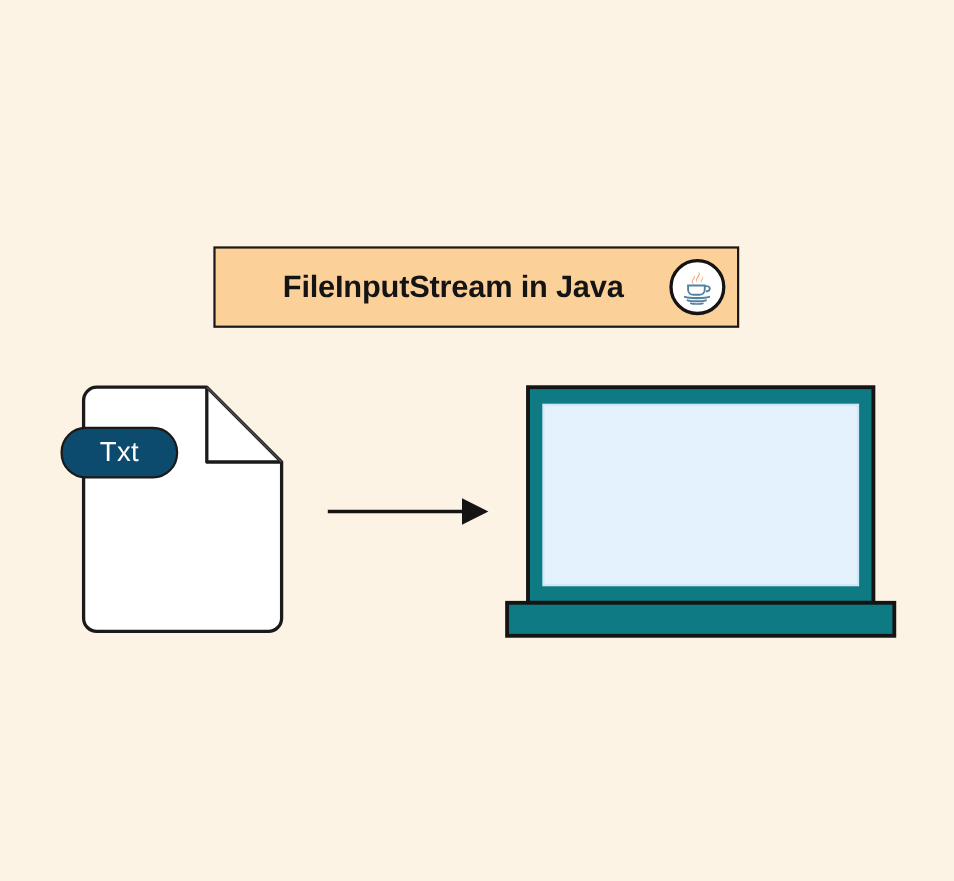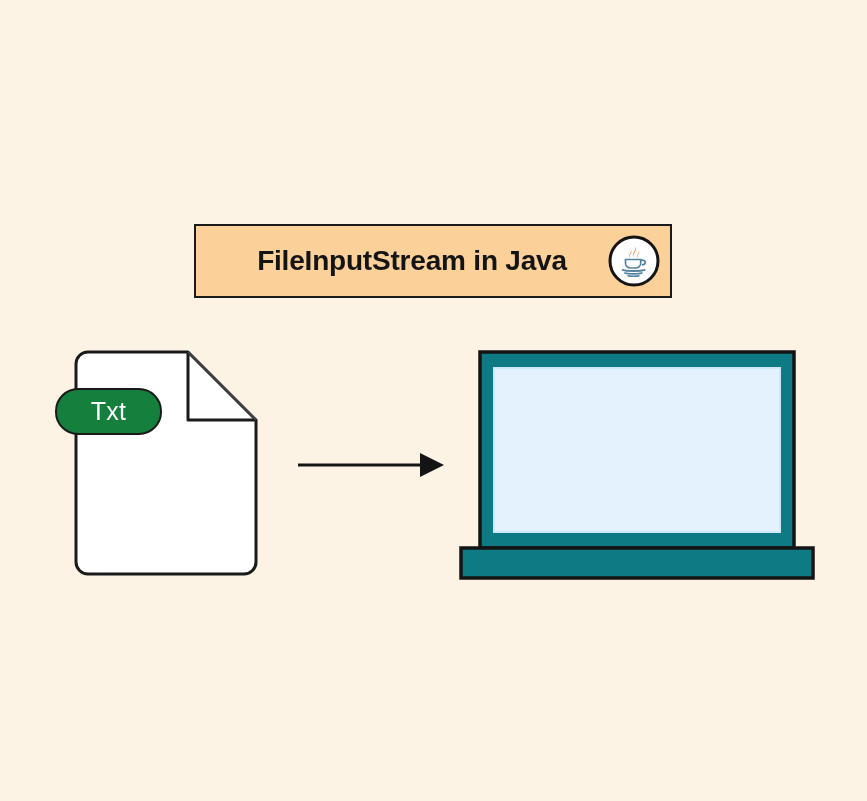--- a/index.html
+++ b/index.html
@@ -58,21 +58,21 @@
     top: 350px;
     width: 192px;
     height: 232px;
   }
   .txt-badge {
     position: absolute;
     left: 55px;
     top: 388px;
     width: 107px;
     height: 47px;
-    background: #15803d;
+    background: #0c4a6e;
     border: 2px solid #1A1A1A;
     border-radius: 23px;
     box-sizing: border-box;
     display: flex;
     align-items: center;
     justify-content: center;
   }
   .txt-badge-label {
     color: #FFFFFF;
     font-size: 25px;

